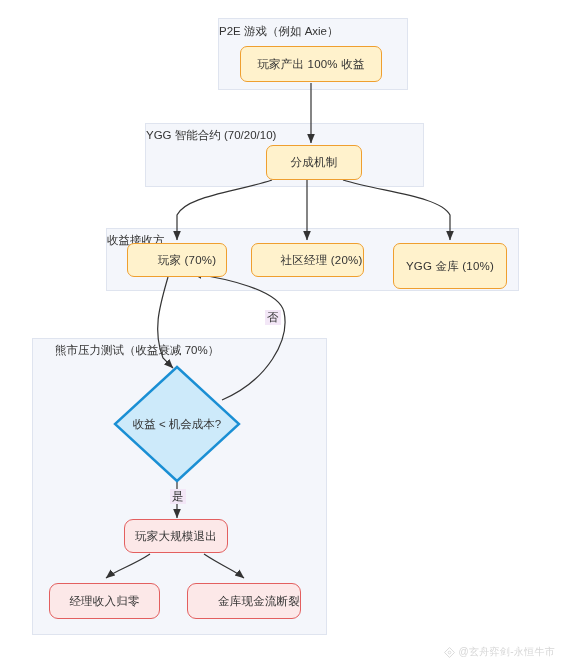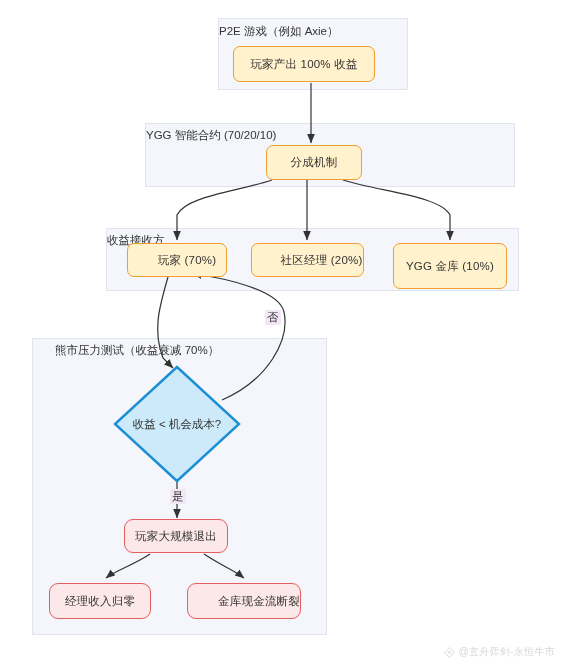--- a/index.html
+++ b/index.html
@@ -111,21 +111,21 @@
 </style>
 </head>
 <body>
 
 <div id="canvas">
 
   <div class="subgraph" style="left:218px; top:18px; width:190px; height:72px;">
     <div class="subgraph-title" style="top:5px;">P2E 游戏（例如 Axie）</div>
   </div>
 
-  <div class="subgraph" style="left:145px; top:123px; width:370px; height:64px;">
+  <div class="subgraph" style="left:145px; top:123px; width:279px; height:64px;">
     <div class="subgraph-title" style="top:4px;">YGG 智能合约 (70/20/10)</div>
   </div>
 
   <div class="subgraph" style="left:106px; top:228px; width:413px; height:63px;">
     <div class="subgraph-title" style="top:4px;">收益接收方</div>
   </div>
 
   <div class="subgraph" style="left:32px; top:338px; width:295px; height:297px;">
     <div class="subgraph-title" style="top:4px; left:22px; right:22px;">熊市压力测试（收益衰减 70%）</div>
   </div>
@@ -149,21 +149,21 @@
 
     <path d="M222,400 C268,380 290,340 284,312 C279,290 225,278 193,274" stroke="#333333" stroke-width="1.2" fill="none" marker-end="url(#ah)"></path>
 
     <path d="M177,480 L177,518" stroke="#333333" stroke-width="1.2" fill="none" marker-end="url(#ah)"></path>
 
     <path d="M150,554 C132,566 116,570 106,578" stroke="#333333" stroke-width="1.2" fill="none" marker-end="url(#ah)"></path>
 
     <path d="M204,554 C222,566 234,570 244,578" stroke="#333333" stroke-width="1.2" fill="none" marker-end="url(#ah)"></path>
   </svg>
 
-  <div class="node node-yellow" style="left:233px; top:46px; width:142px; height:36px;">
+  <div class="node node-yellow" style="left:240px; top:46px; width:142px; height:36px;">
     <span>玩家产出 100% 收益</span>
   </div>
 
   <div class="node node-yellow" style="left:266px; top:145px; width:96px; height:35px;">
     <span>分成机制</span>
   </div>
 
   <div class="node node-yellow" style="left:127px; top:243px; width:100px; height:34px;padding-left:20px;">
     <span>玩家 (70%)</span>
   </div>
@@ -180,21 +180,21 @@
     <svg class="dshape" viewBox="0 0 128 118" preserveAspectRatio="none">
       <polygon points="64,2 126,59 64,116 2,59" fill="#cdeafa" stroke="#1a8fd4" stroke-width="2.4"></polygon>
     </svg>
     <div class="dlabel">收益 &lt; 机会成本?</div>
   </div>
 
   <div class="node node-red" style="left:124px; top:519px; width:104px; height:34px;">
     <span>玩家大规模退出</span>
   </div>
 
-  <div class="node node-red" style="left:49px; top:583px; width:102px; height:36px;">
+  <div class="node node-red" style="left:49px; top:583px; width:111px; height:36px;">
     <span>经理收入归零</span>
   </div>
 
   <div class="node node-red" style="left:187px; top:583px; width:114px; height:36px;justify-content:flex-end;">
     <span>金库现金流断裂</span>
   </div>
 
   <div class="edge-label" style="left:265px; top:310px;">否</div>
 
   <div class="edge-label" style="left:170px; top:489px;">是</div>

